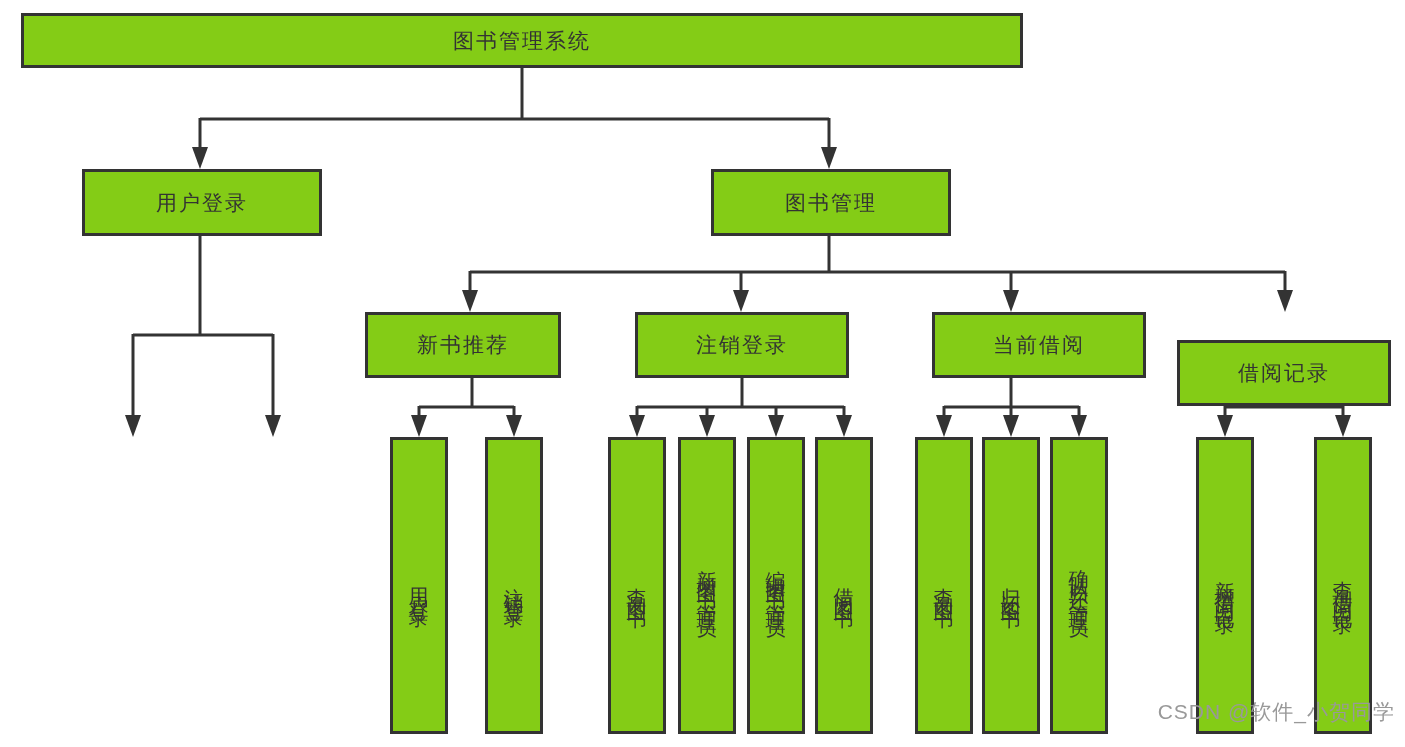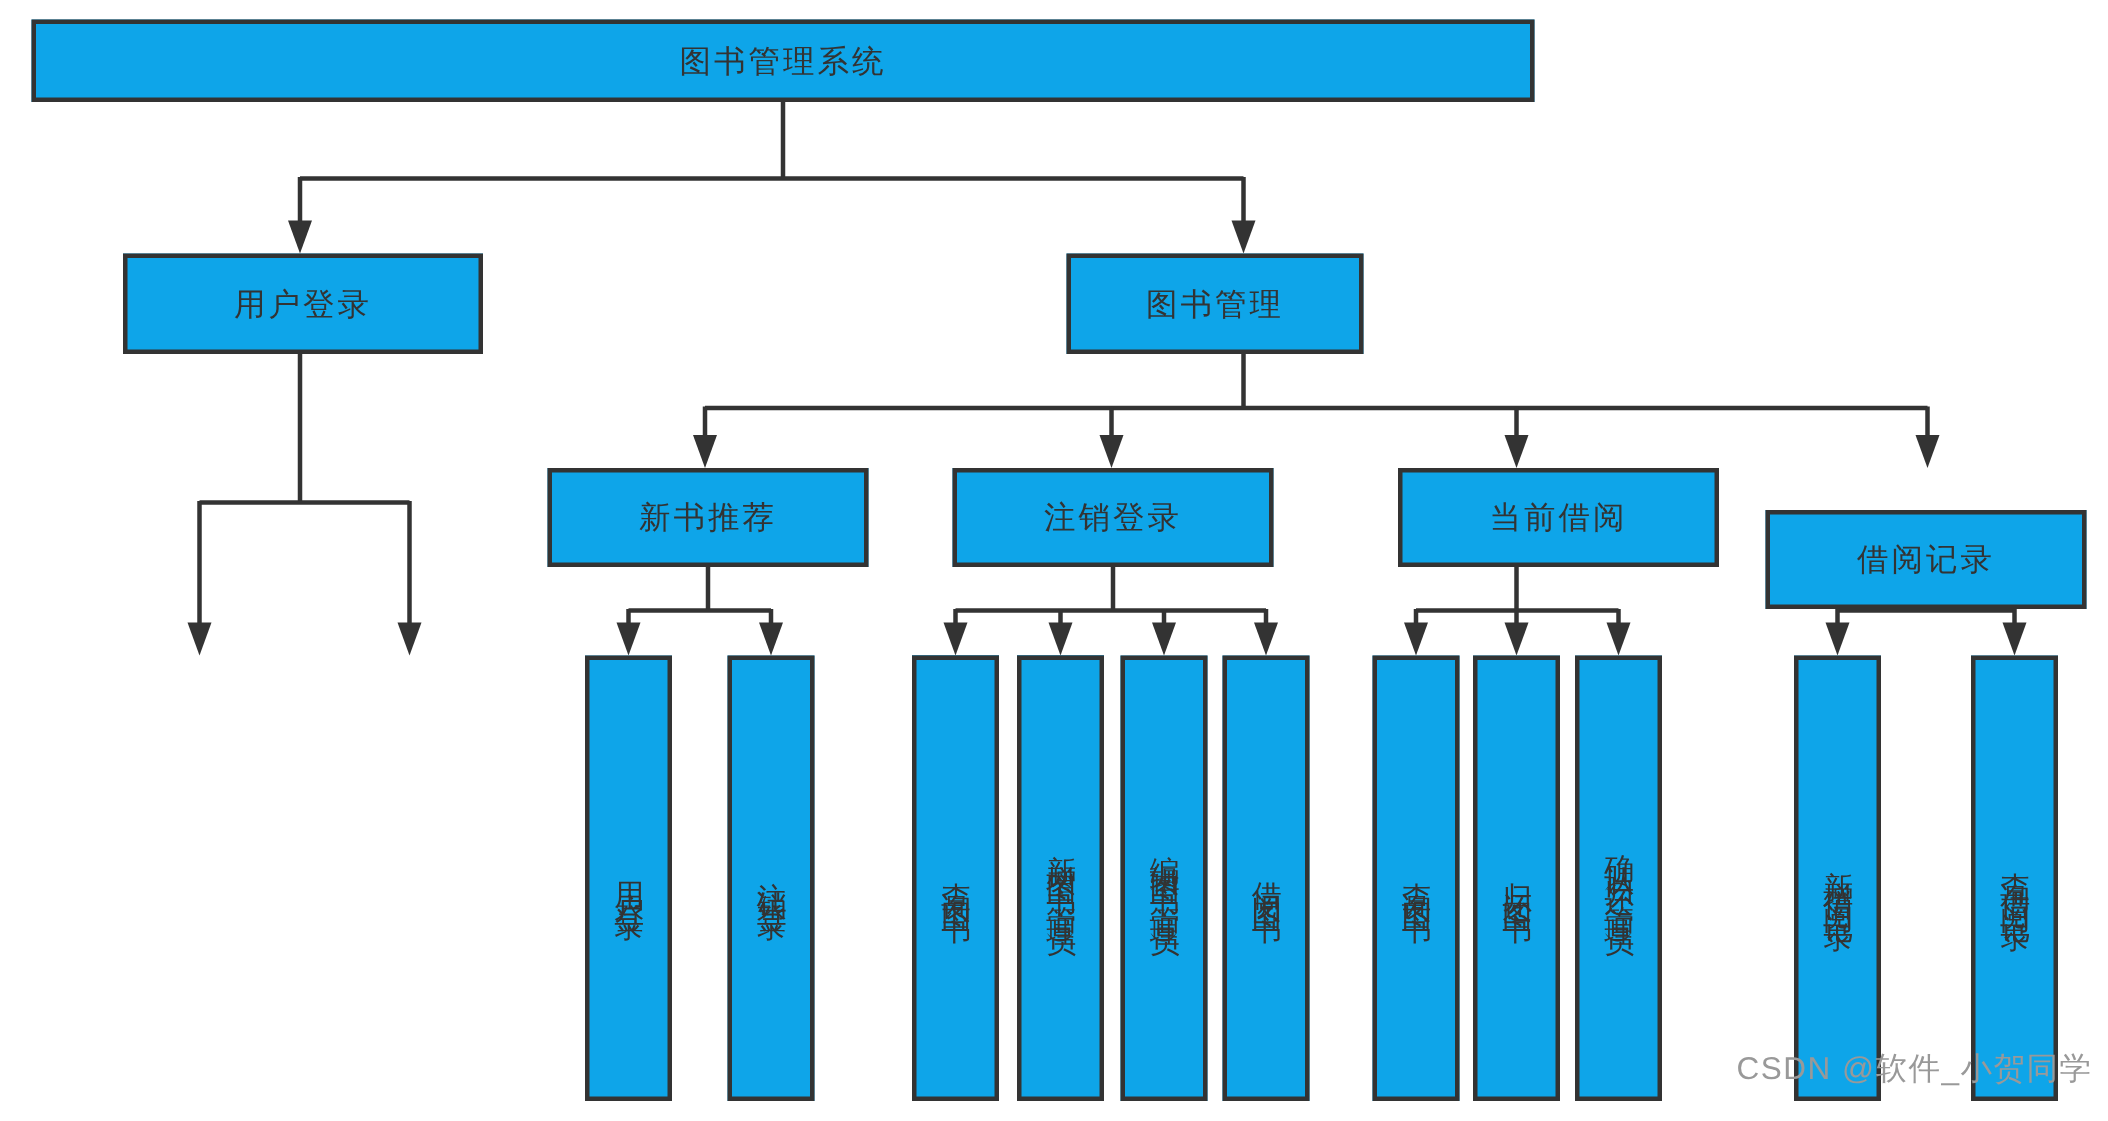--- a/index.html
+++ b/index.html
@@ -2,36 +2,36 @@
 <html><head>
 <meta charset="utf-8">
 <style>
   html,body{margin:0;padding:0;background:#fff;}
   body{font-family:"Liberation Sans","DejaVu Sans",sans-serif;}
   .canvas{
     position:relative;width:1405px;height:747px;background:#ffffff;overflow:hidden;
   }
   .connectors{position:absolute;left:0;top:0;z-index:1;}
   .box{
-    position:absolute;box-sizing:border-box;background:#0ea5e9;
+    position:absolute;box-sizing:border-box;background:#84cc16;
     border:3px solid #333333;color:#333333;
     display:flex;align-items:center;justify-content:center;z-index:2;
   }
   .h-label{font-size:21px;letter-spacing:2px;white-space:nowrap;}
   .v-label{
     writing-mode:vertical-rl;
     font-size:20px;letter-spacing:7px;line-height:1;white-space:nowrap;
   }
   
   .n-root{left:21px;top:13px;width:1002px;height:55px;}
   
   .n-user-login{left:82px;top:169px;width:240px;height:67px;}
-  .n-book-mgmt{left:711px;top:169px;width:198px;height:67px;}
+  .n-book-mgmt{left:711px;top:169px;width:240px;height:67px;}
   
-  .n-new-book{left:365px;top:312px;width:214px;height:66px;}
+  .n-new-book{left:365px;top:312px;width:196px;height:66px;}
   .n-book-borrow{left:635px;top:312px;width:214px;height:66px;}
   .n-cur-borrow{left:932px;top:312px;width:214px;height:66px;}
   .n-borrow-rec{left:1177px;top:312px;width:214px;height:66px;margin-top:28px;}
   
   .leaf{top:437px;width:58px;height:297px;}
   .lf-a1{left:390px;} .lf-a2{left:485px;}
   .lf-b1{left:608px;} .lf-b2{left:678px;} .lf-b3{left:747px;}
   .watermark{
     position:absolute;right:10px;bottom:21px;z-index:3;
     color:#999999;font-size:21px;letter-spacing:1px;white-space:nowrap;

